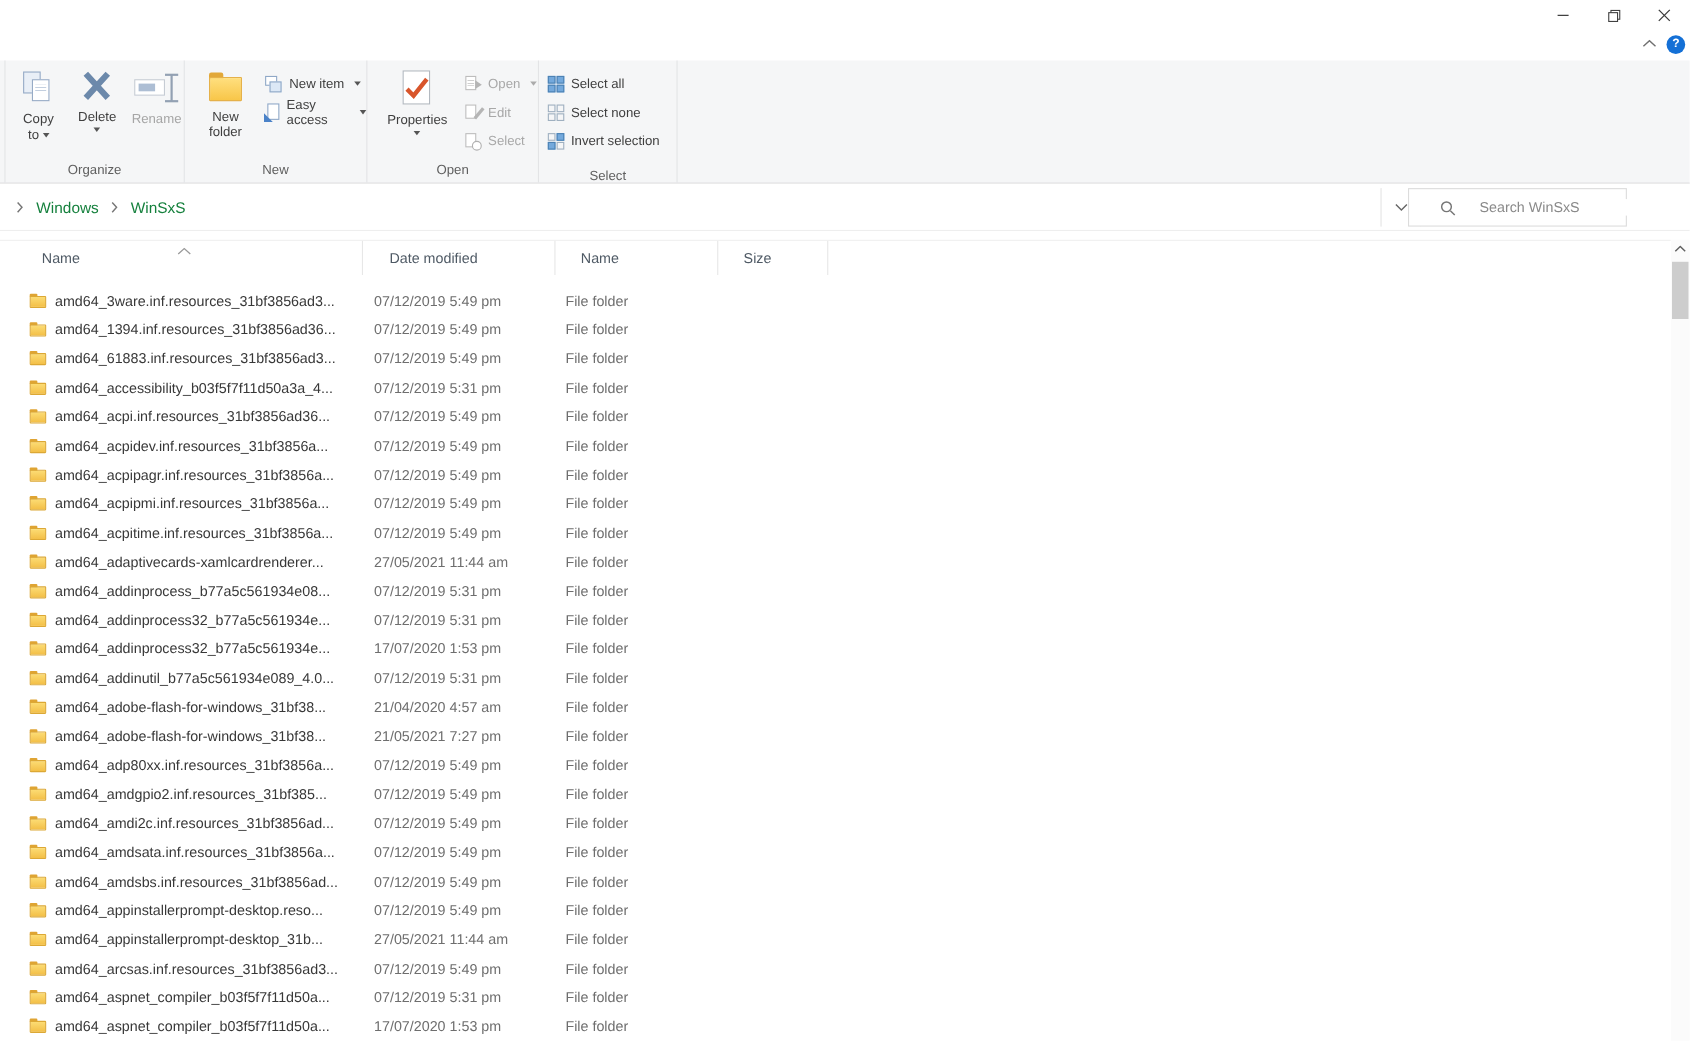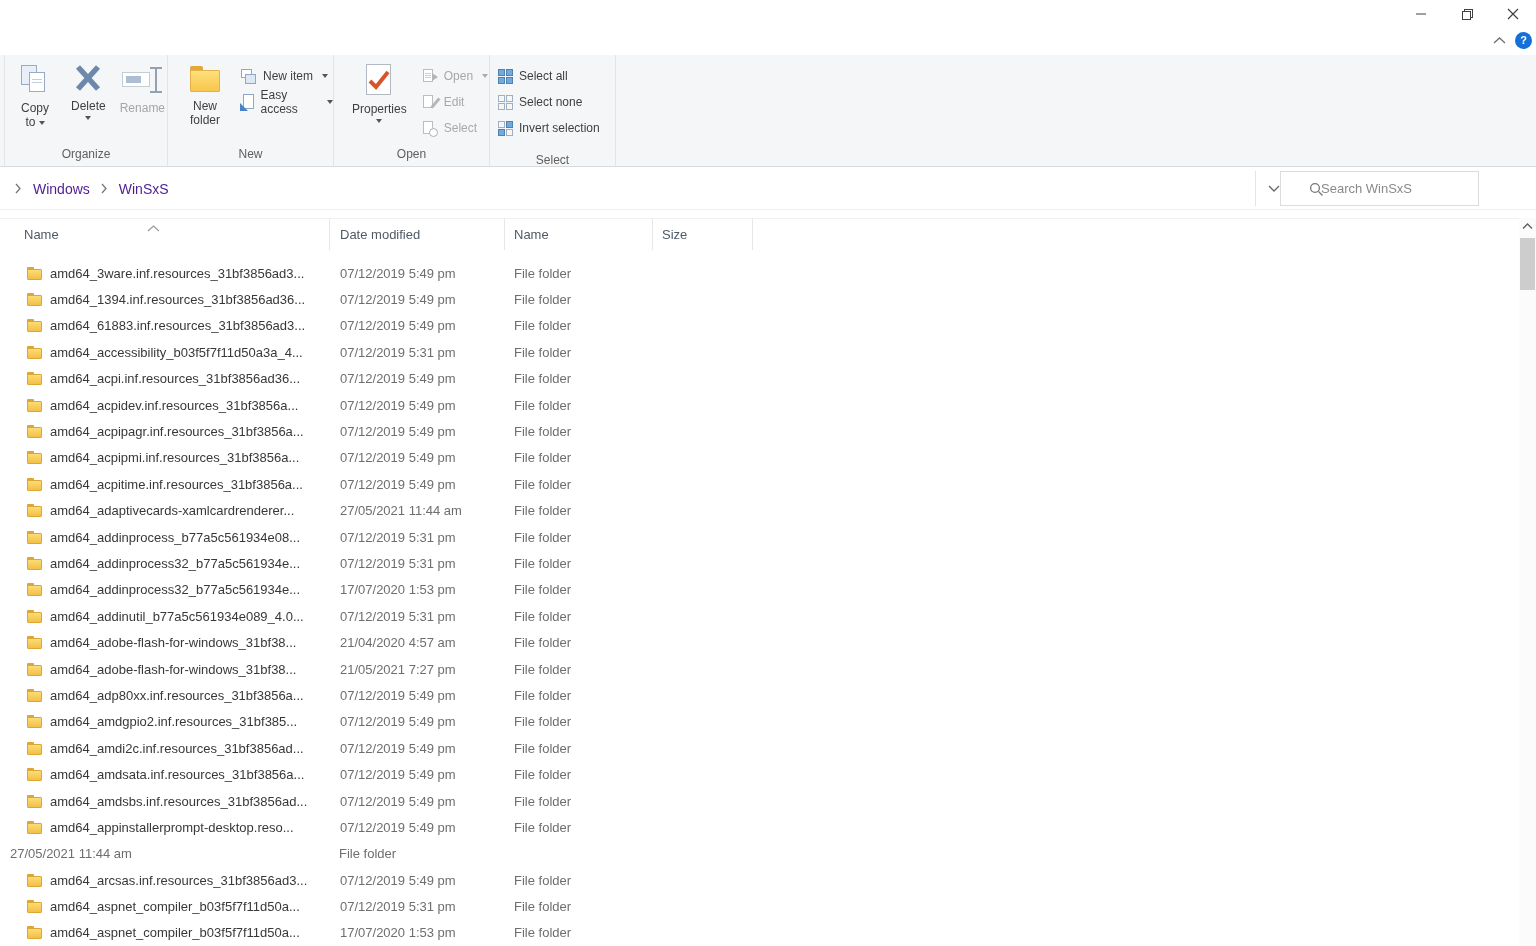--- a/index.html
+++ b/index.html
@@ -91,39 +91,39 @@
   .ic-sel { display:grid; grid-template-columns:7px 7px; grid-template-rows:7px 7px; gap:1px;
     width:15px; height:15px; }
   .ic-sel span { width:7px; height:7px; }
   .sq-f { background:#74a9dc; border:1px solid #4c82b4; }
   .sq-e { background:transparent; border:1px solid #9fb0c0; }
 
   
   .address-row { position:absolute; left:0; top:167px; width:1536px; height:43px; background:#fff;
     border-bottom:1px solid #eeeeee; }
   .breadcrumb { position:absolute; left:0; top:4px; height:35px; display:flex; align-items:center;
-    padding-left:6px; font-size:14px; color:#4c1d95; }
+    padding-left:6px; font-size:14px; color:#15803d; }
   .crumb { padding:0 2px; }
   .bc-sep { margin:0 9px; display:flex; align-items:center; }
   .addr-btn { position:absolute; top:4px; height:35px; display:flex; align-items:center;
     justify-content:center; border-left:1px solid #e4e4e4; }
   .addr-dd { left:1255px; width:36px; }
   .addr-refresh { left:1291px; width:40px; }
   .searchbox { position:absolute; left:1280px; top:4px; width:199px; height:35px;
-    border:1px solid #dcdcdc; background:#fff; display:flex; align-items:center; padding-left:12px; }
+    border:1px solid #dcdcdc; background:#fff; display:flex; align-items:center; padding-left:36px; }
   .searchbox svg { position:absolute; left:28px; top:10px; }
   .searchbox input { border:none; outline:none; font-size:13px; width:150px; margin-left:28px;
     font-family:"Liberation Sans", sans-serif; color:#333; }
   .searchbox input::placeholder { color:#8a8a8a; opacity:1; }
 
   
   .list-header { position:absolute; left:0; top:218px; width:1519px; height:32px;
     display:grid; grid-template-columns:330px 175px 148px 100px auto; font-size:13px; color:#4f5a65;
     border-top:1px solid #f0f0f0; }
-  .hcell { display:flex; align-items:center; border-right:1px solid #e7e7e7; }
+  .hcell { display:flex; align-items:center; border-right:1px solid #e7e7e7;margin-left:14px; }
   .hcell.h-name { padding-left:24px; position:relative; }
   .hcell.h-date { padding-left:10px; }
   .hcell.h-type { padding-left:9px; }
   .hcell.h-size { padding-left:9px; }
   .hcell.h-rest { border-right:none; }
   .sort-caret { position:absolute; left:147px; top:1px; }
 
   .rows { position:absolute; left:0; top:260px; width:1519px; }
   .row { display:grid; grid-template-columns:330px 175px 148px 100px; height:26.4px; font-size:13px; }
   .cell { display:flex; align-items:center; overflow:hidden; white-space:nowrap; }
@@ -660,20 +660,27 @@
           <span class="bod"></span>
         </span>
       <span>amd64_appinstallerprompt-desktop.reso...</span>
     </div>
     <div class="cell date-cell">07/12/2019 5:49 pm</div>
     <div class="cell type-cell">File folder</div>
     <div class="cell size-cell"></div>
   </div>
 
   <div class="row">
+    <div class="cell name-cell">
+      <span class="folder-ic">
+          <span class="tab"></span>
+          <span class="bod"></span>
+        </span>
+      <span>amd64_appinstallerprompt-desktop_31b...</span>
+    </div>
     <div class="cell date-cell">27/05/2021 11:44 am</div>
     <div class="cell type-cell">File folder</div>
     <div class="cell size-cell"></div>
   </div>
 
   <div class="row">
     <div class="cell name-cell">
       <span class="folder-ic">
           <span class="tab"></span>
           <span class="bod"></span>

